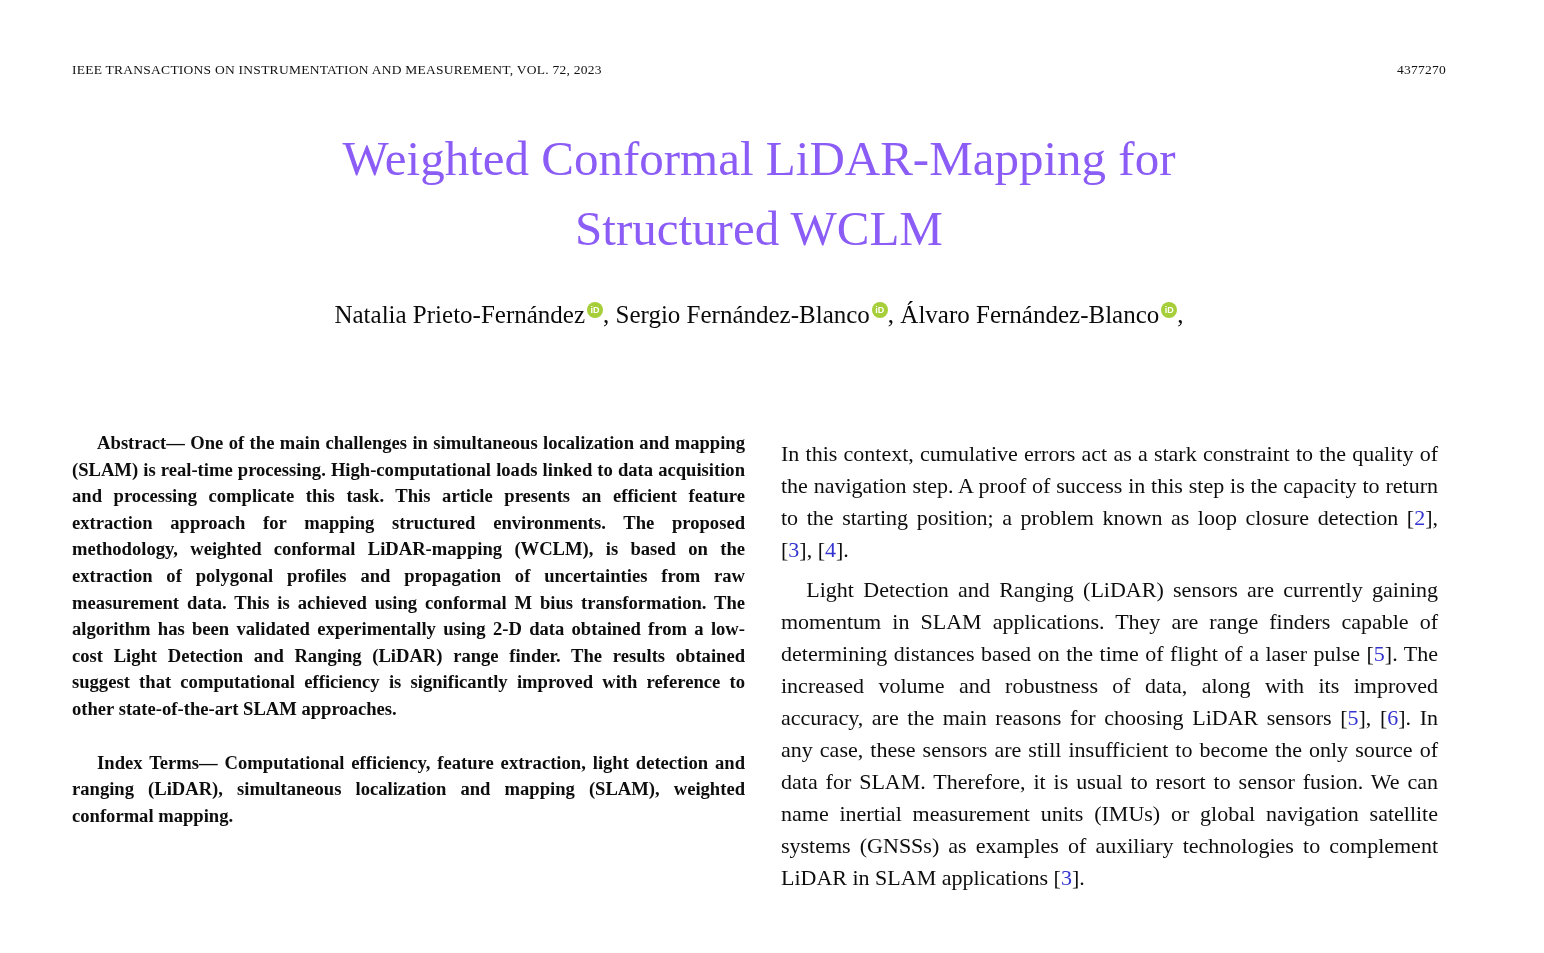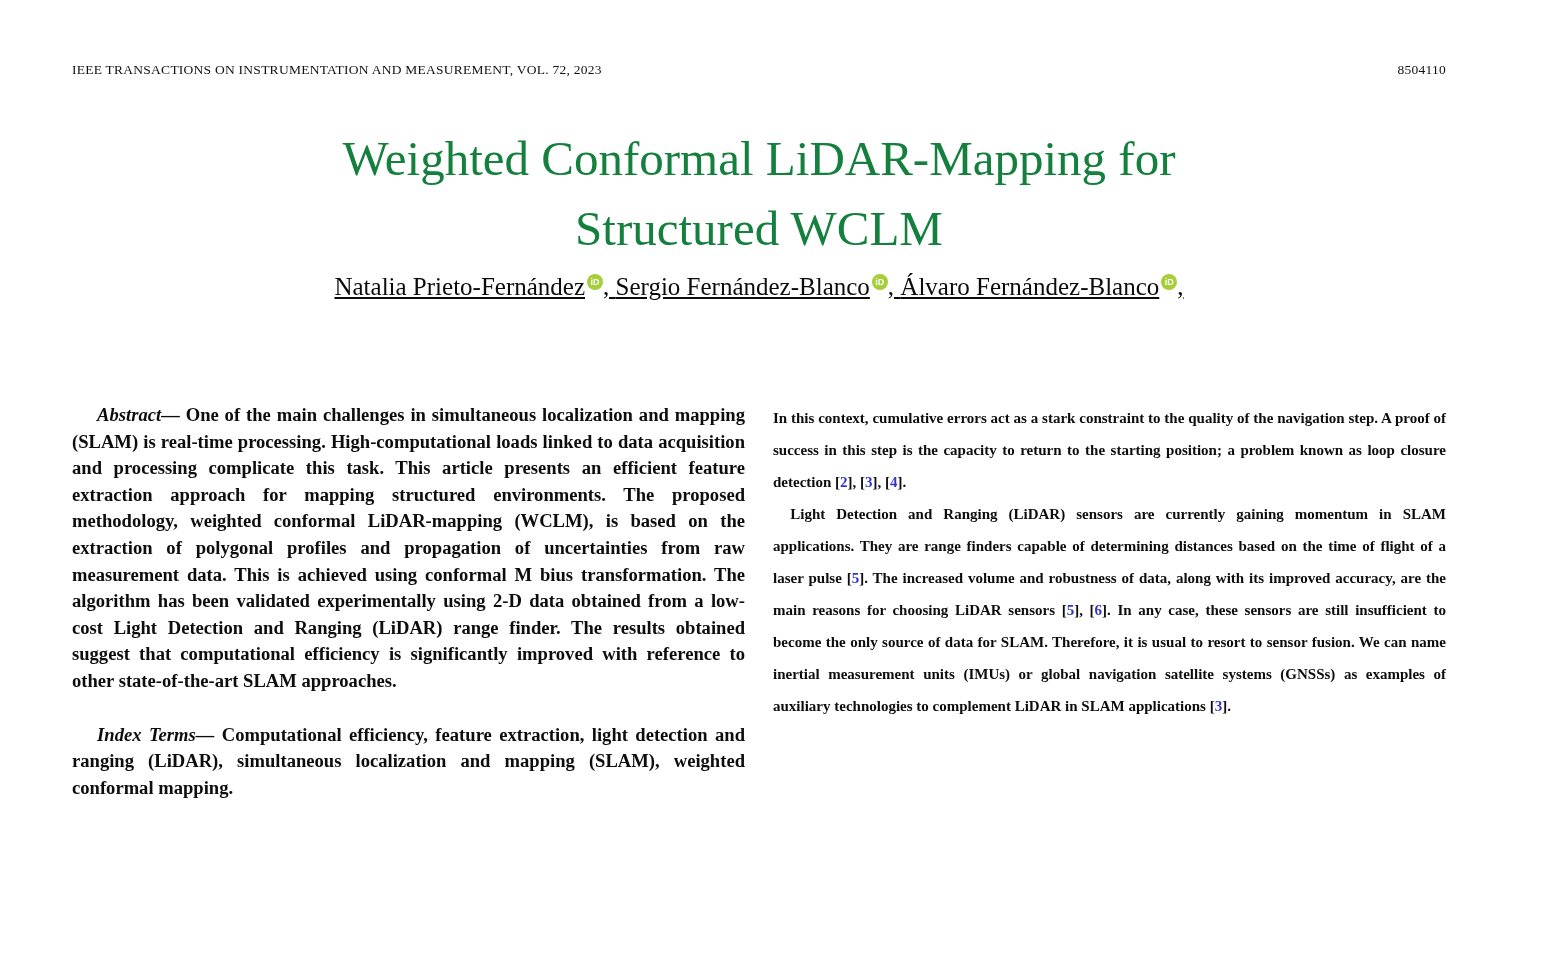--- a/index.html
+++ b/index.html
@@ -21,29 +21,28 @@
     font-size: 13.5px;
     letter-spacing: 0.25px;
     color: #111;
   }
   .paper-title {
     margin: 46px 0 0 0;
     text-align: center;
     font-size: 49px;
     font-weight: 400;
     line-height: 70px;
-    color: #15803d;
+    color: #8b5cf6;
   }
   .authors {
-    margin-top: 4px;
+    margin-top: 32px;
     text-align: center;
     font-size: 25px;
     line-height: 38px;
     color: #0b0b0b;
-    text-decoration: underline;
   }
   .authors-line { display: block; }
   .orcid {
     display: inline-block;
     width: 16px;
     height: 16px;
     border-radius: 50%;
     background: var(--orcid, #A6CE39);
     color: #ffffff;
     font: bold 9px/16px "Liberation Sans", sans-serif;
@@ -59,38 +58,37 @@
   }
   .col { width: 673px; text-align: justify; }
   .abstract-p, .index-p {
     margin: 0;
     font-size: 18.6px;
     line-height: 26.6px;
     font-weight: bold;
     text-indent: 1.35em;
   }
   .index-p { margin-top: 27px; }
-  .lead { font-style: italic; }
+  .lead { }
   .body-p {
-    margin: 0;
-    font-size: 15px;
+    margin: 8px;
+    font-size: 22px;
     line-height: 32px;
-    font-weight: bold;
   }
   .body-p.indent { text-indent: 1.15em; }
   .cite { color: var(--cite, #3333cf); cursor: pointer; }
 </style>
 </head>
 <body>
 
 <div class="page">
 
   <div class="running-head">
     <span>IEEE TRANSACTIONS ON INSTRUMENTATION AND MEASUREMENT, VOL. 72, 2023</span>
-    <span>8504110</span>
+    <span>4377270</span>
   </div>
 
   <h1 class="paper-title">
     <span>Weighted Conformal LiDAR-Mapping for</span><br>
     <span>Structured WCLM</span>
   </h1>
 
   <div class="authors">
     <span class="authors-line"><span>Natalia Prieto-Fernández</span><span class="orcid">iD</span><span>, </span><span>Sergio Fernández-Blanco</span><span class="orcid">iD</span><span>, </span><span>Álvaro Fernández-Blanco</span><span class="orcid">iD</span><span>,</span></span>
   </div>

